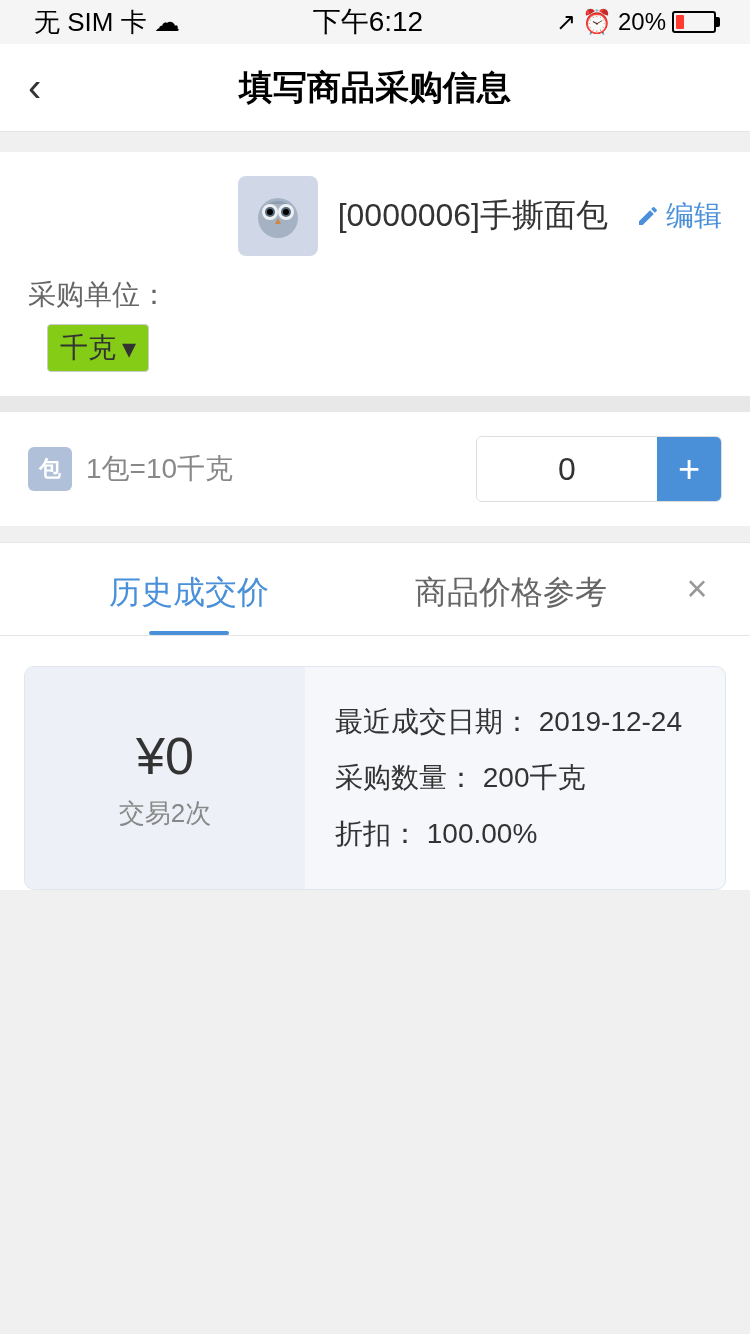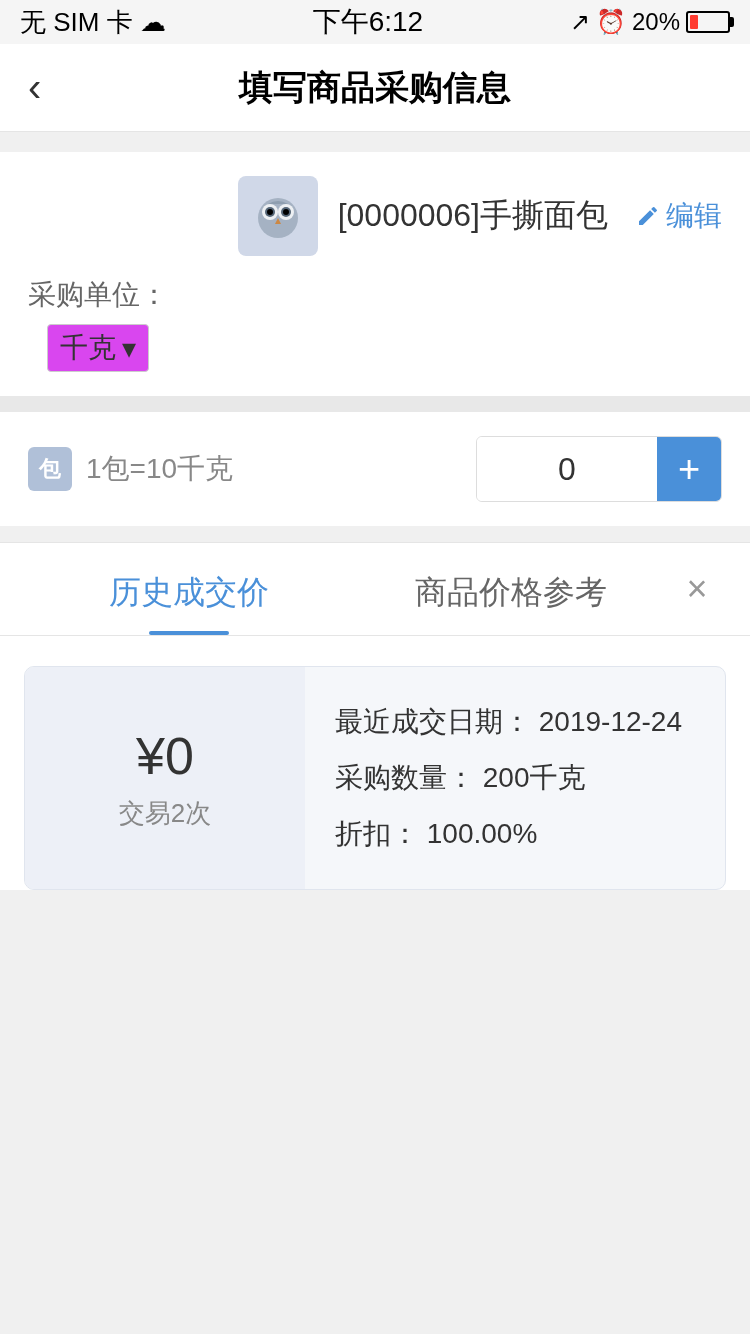--- a/index.html
+++ b/index.html
@@ -13,21 +13,21 @@
     }
 
     
     .status-bar {
       width: 750px;
       height: 44px;
       background: #f5f5f5;
       display: flex;
       align-items: center;
       justify-content: space-between;
-      padding: 0 20px;
+      padding: 0 34px;
       font-size: 26px;
     }
     .status-left {
       display: flex;
       align-items: center;
       gap: 8px;
       font-size: 26px;
       color: #000;
     }
     .status-center {
@@ -160,21 +160,21 @@
     }
     .unit-selector {
       display: inline-flex;
       align-items: center;
       border: 1px solid #ccc;
       border-radius: 4px;
       padding: 4px 12px;
       font-size: 28px;
       color: #333;
       gap: 6px;
-      background: #d946ef;
+      background: #84cc16;
     }
     .price-ref {
       display: flex;
       align-items: center;
       gap: 8px;
       color: #4a90d9;
       font-size: 28px;
       cursor: pointer;
     }
     .help-circle {

